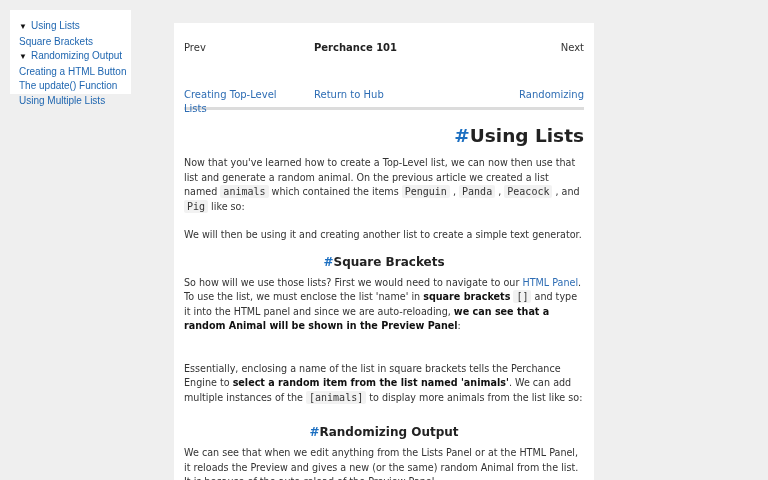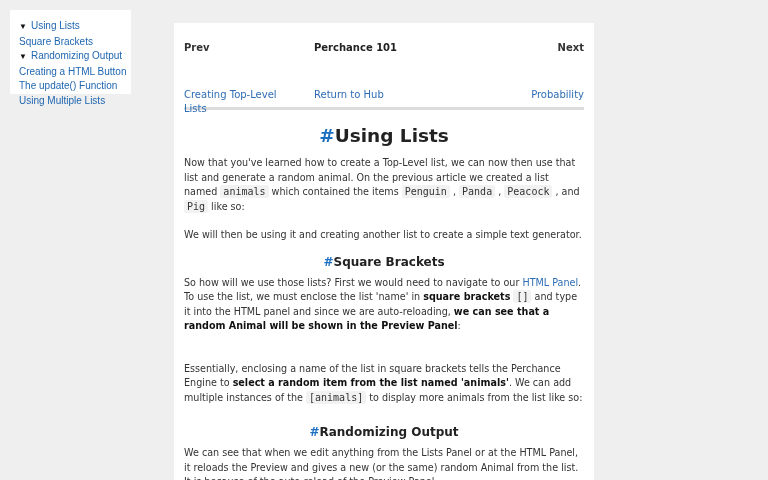--- a/index.html
+++ b/index.html
@@ -35,32 +35,32 @@
   .nav {
     display: flex;
     justify-content: space-between;
     font-size: 10px;
     line-height: 14.5px;
     height: 66px;
   }
   .nav-col { width: 110px; }
   .nav-col.center { text-align: left; width: 140px; }
   .nav-col.right { text-align: right; }
-  .nav-label { color: #333; display: block; font-weight: bold; }
+  .nav-label { color: #333; display: block; }
   .nav-title { color: #222; font-weight: bold; display: block; }
   .nav-link { color: #2e6db4; display: block; cursor: pointer; margin-top: 32px; }
 
   .divider {
     height: 3px;
     background: #dcdcdc;
     margin: 0 0 14px 0;
   }
 
   h1 {
-    text-align: center;
+    text-align: right;
     font-size: 18.5px;
     font-weight: bold;
     color: #222;
     margin-bottom: 8px;
     line-height: 24px;
   }
   h2 {
     text-align: center;
     font-size: 12px;
     font-weight: bold;
@@ -105,21 +105,21 @@
     <div class="nav-col">
       <span class="nav-label">Prev</span>
       <a class="nav-link">Creating Top-Level Lists</a>
     </div>
     <div class="nav-col center">
       <span class="nav-title">Perchance 101</span>
       <a class="nav-link">Return to Hub</a>
     </div>
     <div class="nav-col right">
       <span class="nav-label">Next</span>
-      <a class="nav-link">Probability</a>
+      <a class="nav-link">Randomizing</a>
     </div>
   </div>
 
   <div class="divider"></div>
 
   <h1><a class="hash">#</a><span>Using Lists</span></h1>
 
   <p><span>Now that you've learned how to create a Top-Level list, we can now then use that list and generate a random animal. On the previous article we created a list named </span><code>animals</code><span> which contained the items </span><code>Penguin</code><span> , </span><code>Panda</code><span> , </span><code>Peacock</code><span> , and </span><code>Pig</code><span> like so:</span></p>
 
   <p style="margin-bottom:4px;">We will then be using it and creating another list to create a simple text generator.</p>

